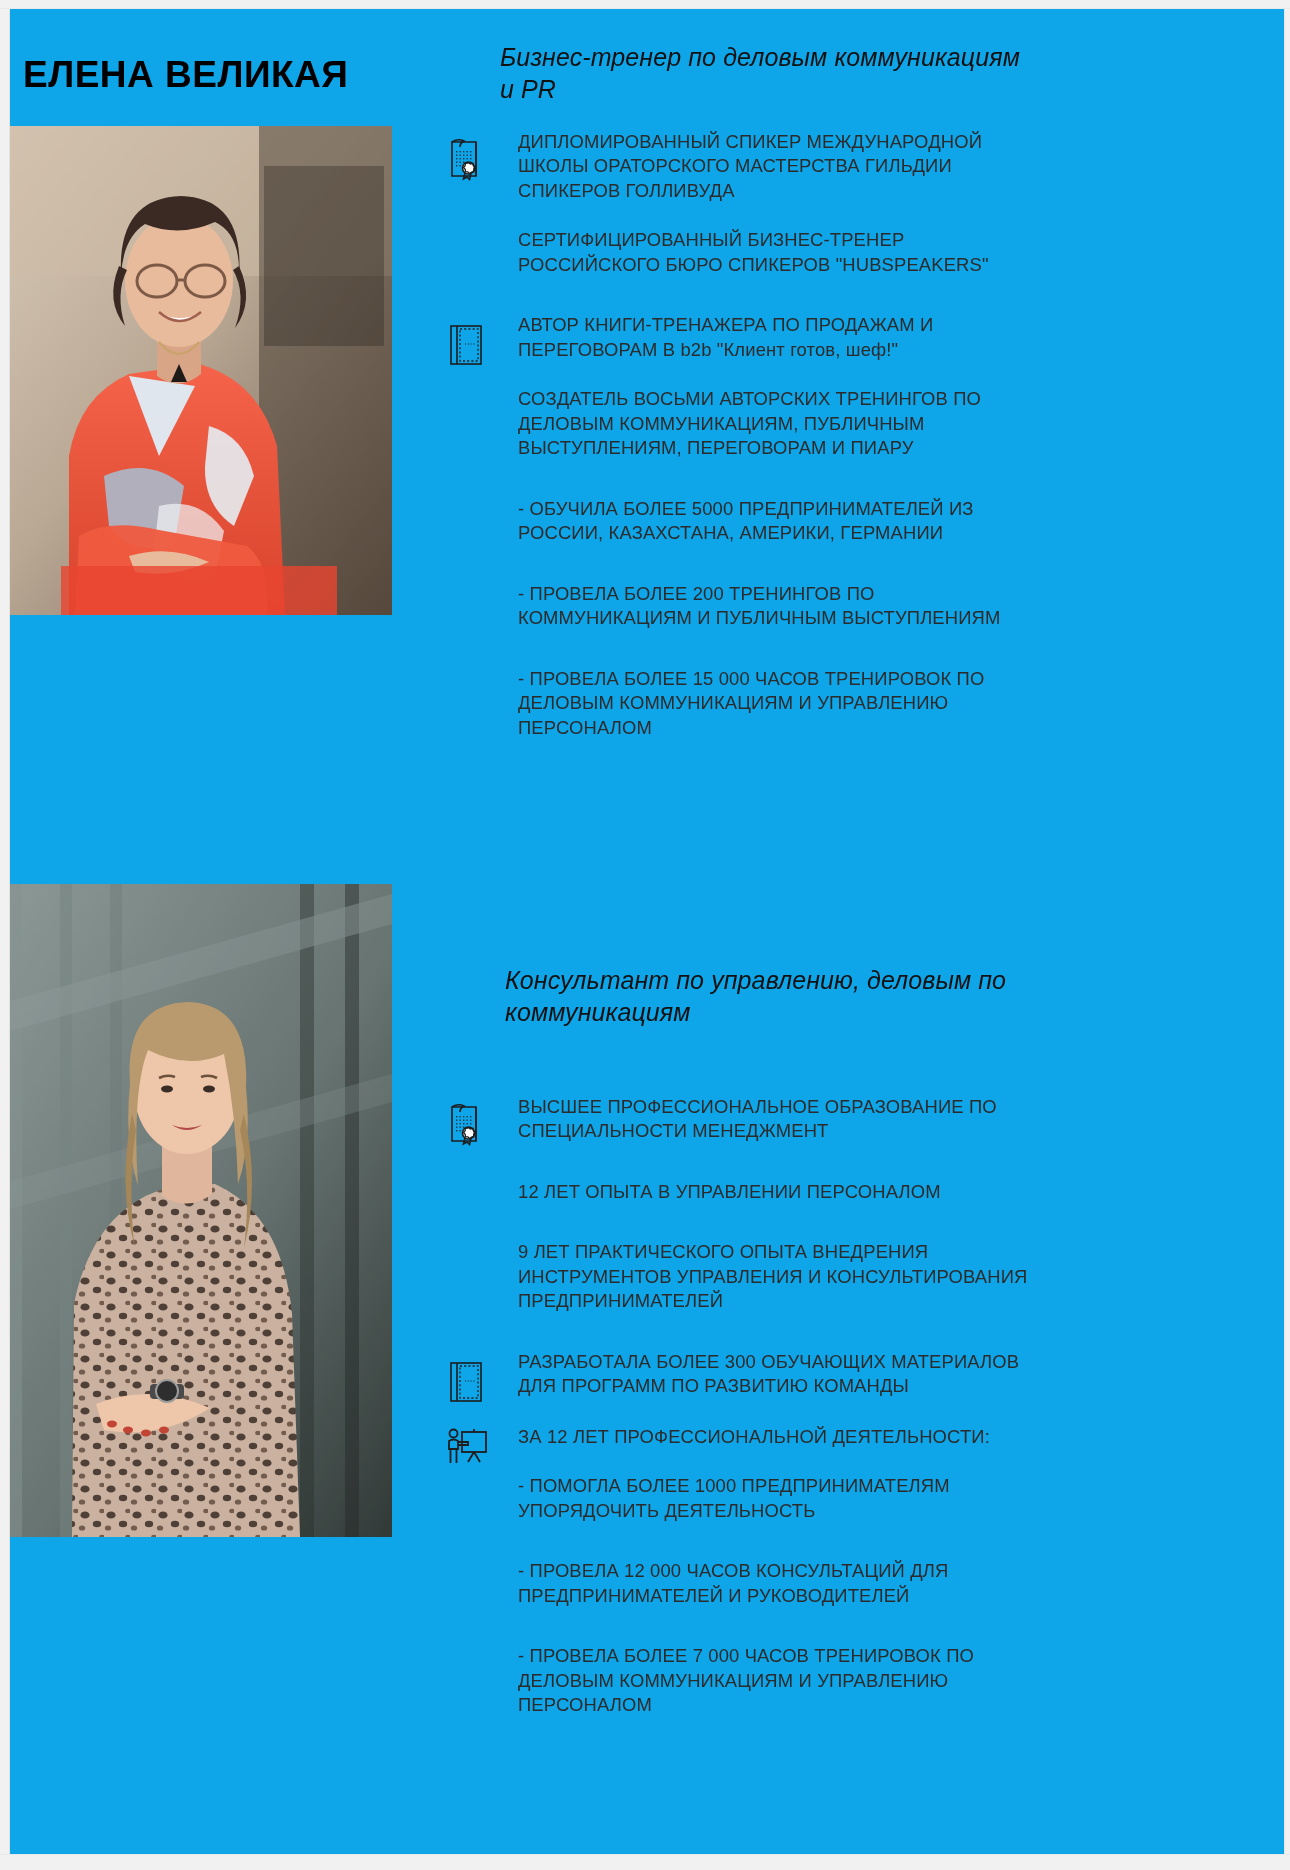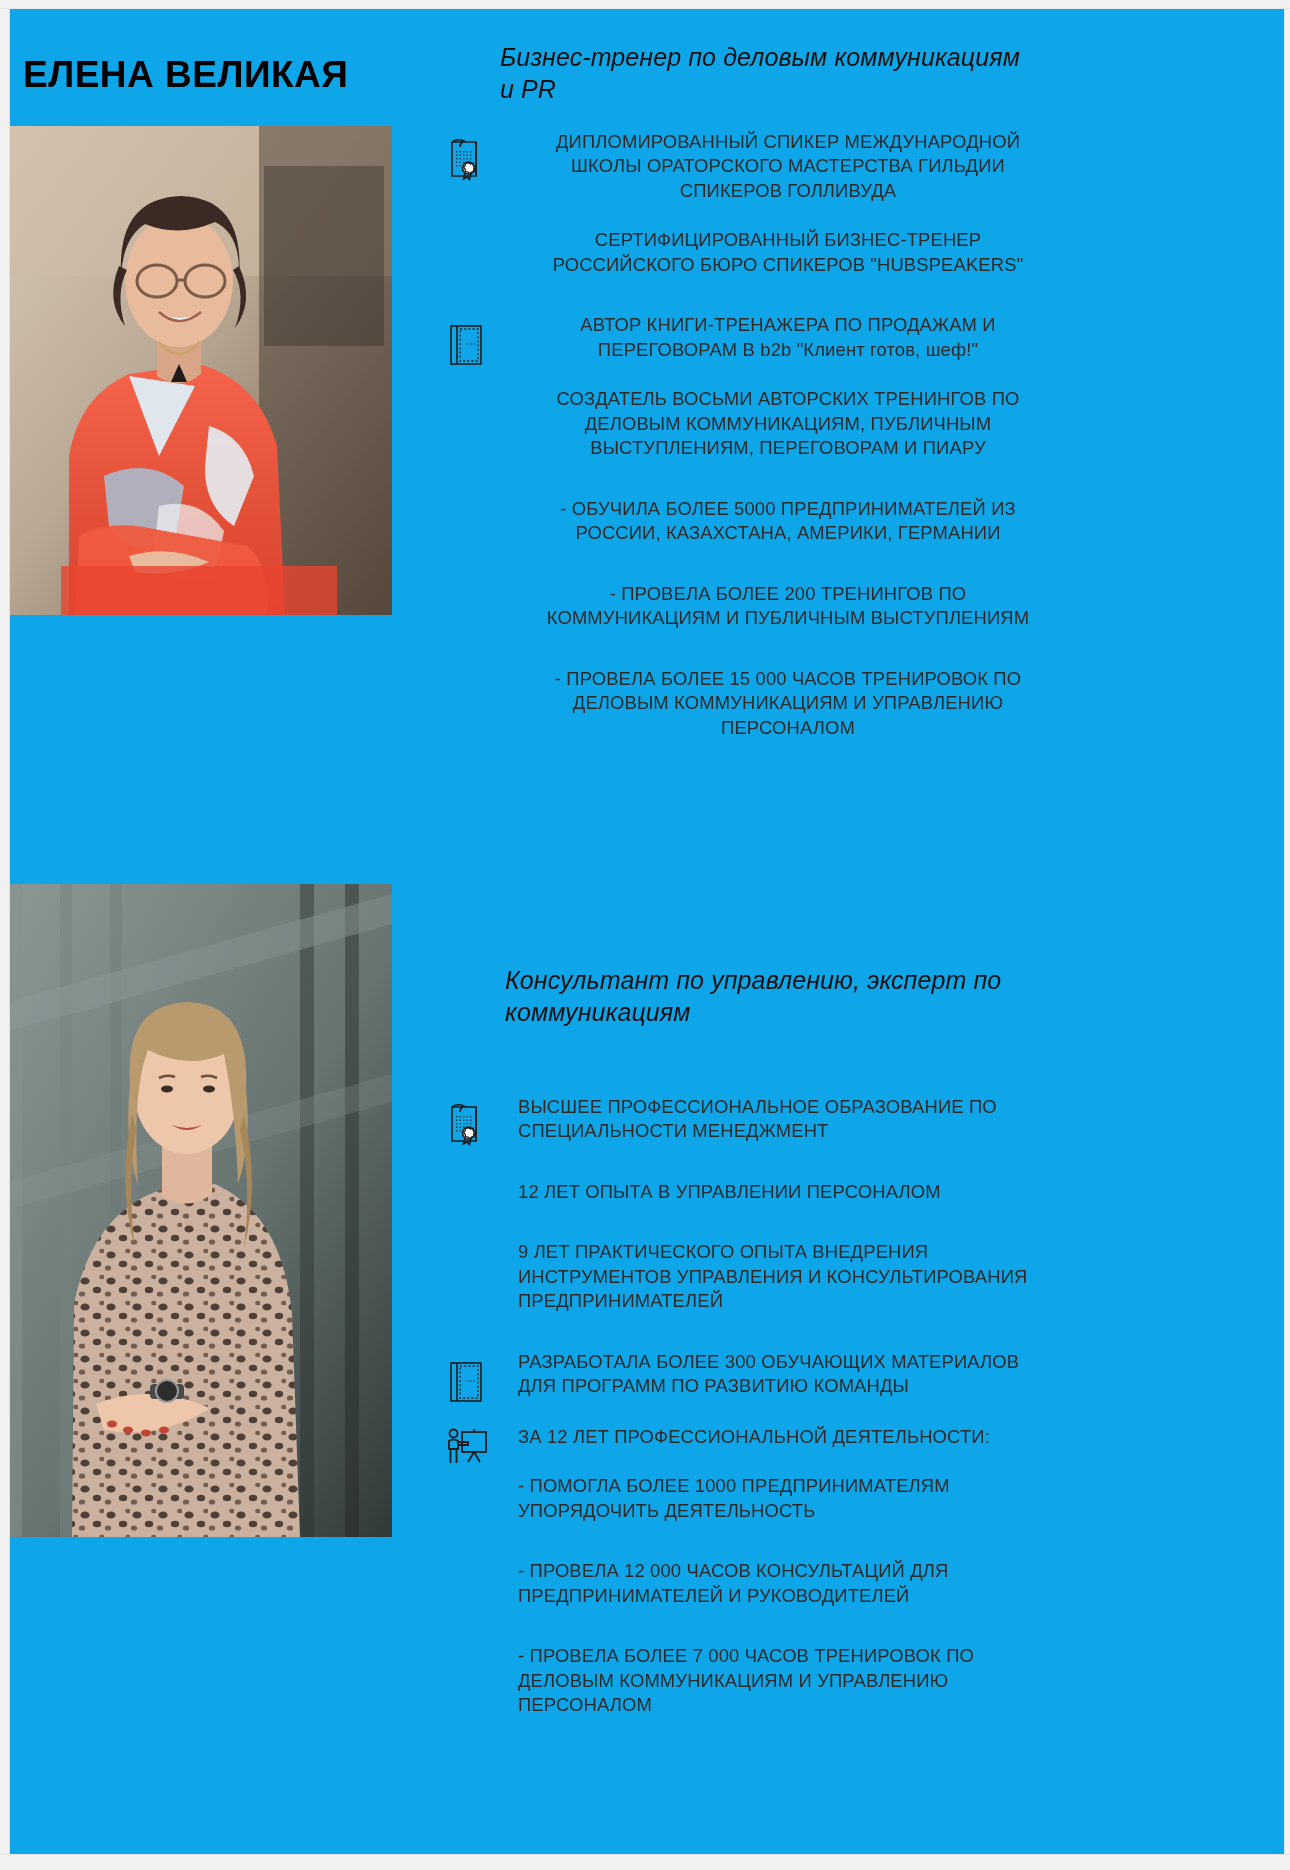--- a/index.html
+++ b/index.html
@@ -90,21 +90,21 @@
   }
   .photo-1 { left: 9px; top: 126px; width: 383px; height: 489px; }
   .photo-2 { left: 0px; top: 884px; width: 392px; height: 653px; }
 
   .photo canvas, .photo .ph {
     width: 100%; height: 100%; display: block;
   }
 
   
   .bullets { position: absolute; }
-  .bullets-1 { left: 438px; top: 130px; width: 620px; text-align: center; }
+  .bullets-1 { left: 438px; top: 130px; width: 620px; }
   .bullets-2 { left: 438px; top: 1095px; width: 625px; }
 
   .brow {
     position: relative;
     display: block;
     margin-bottom: 14px;
   }
   .bicon {
     position: absolute;
     left: 0;
@@ -277,21 +277,21 @@
 ДЕЛОВЫМ КОММУНИКАЦИЯМ И УПРАВЛЕНИЮ
 ПЕРСОНАЛОМ</span>
       </div>
     </div>
   </section>
 
   <section class="person person-2">
     <h1 class="name name-2" style="top:46px">НИКИФОРОВА
 АЛЕНА</h1>
     <h2 class="role role-2" style="top:35px">Консультант по управлению,
-эксперт по коммуникациям</h2>
+деловым по коммуникациям</h2>
   </section>
 
   <figure class="photo photo-2">
     <svg class="ph" viewBox="0 0 392 653" preserveAspectRatio="xMidYMid slice">
       <defs>
         <linearGradient id="bg2" x1="0" y1="0" x2="1" y2="1">
           <stop offset="0%" stop-color="#9aa6a4"></stop>
           <stop offset="55%" stop-color="#6e7b79"></stop>
           <stop offset="100%" stop-color="#2f3735"></stop>
         </linearGradient>

